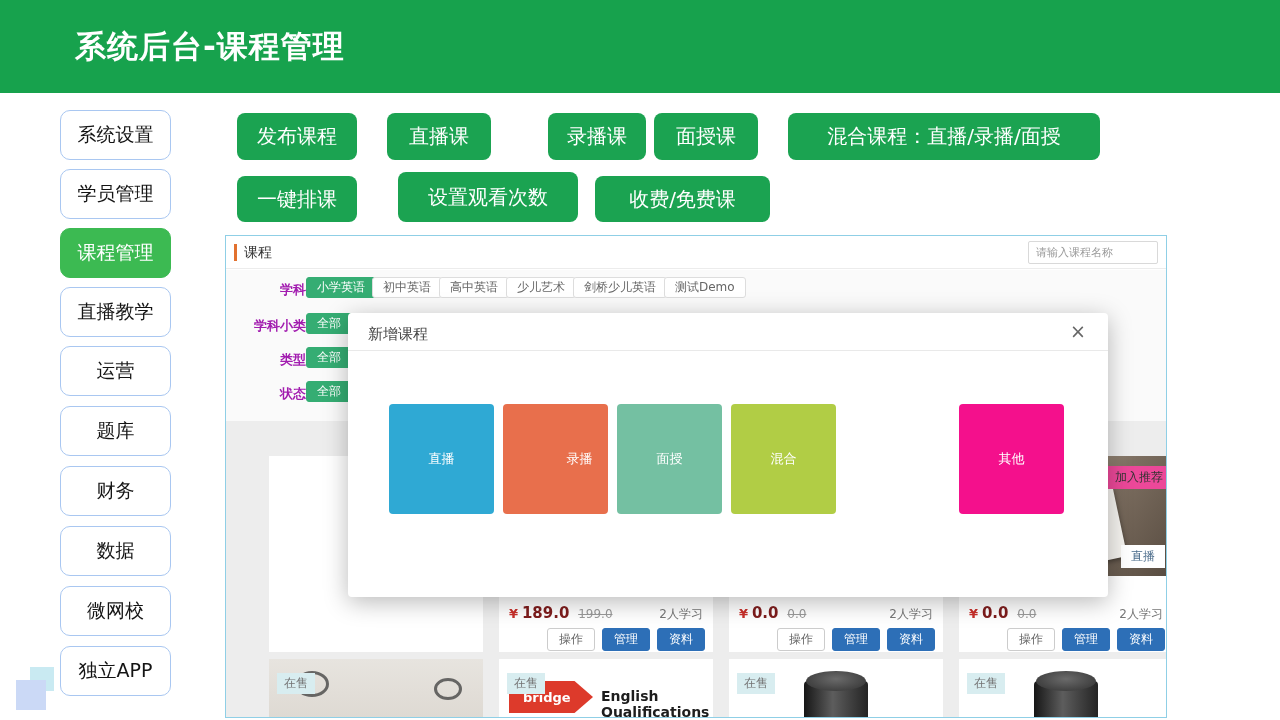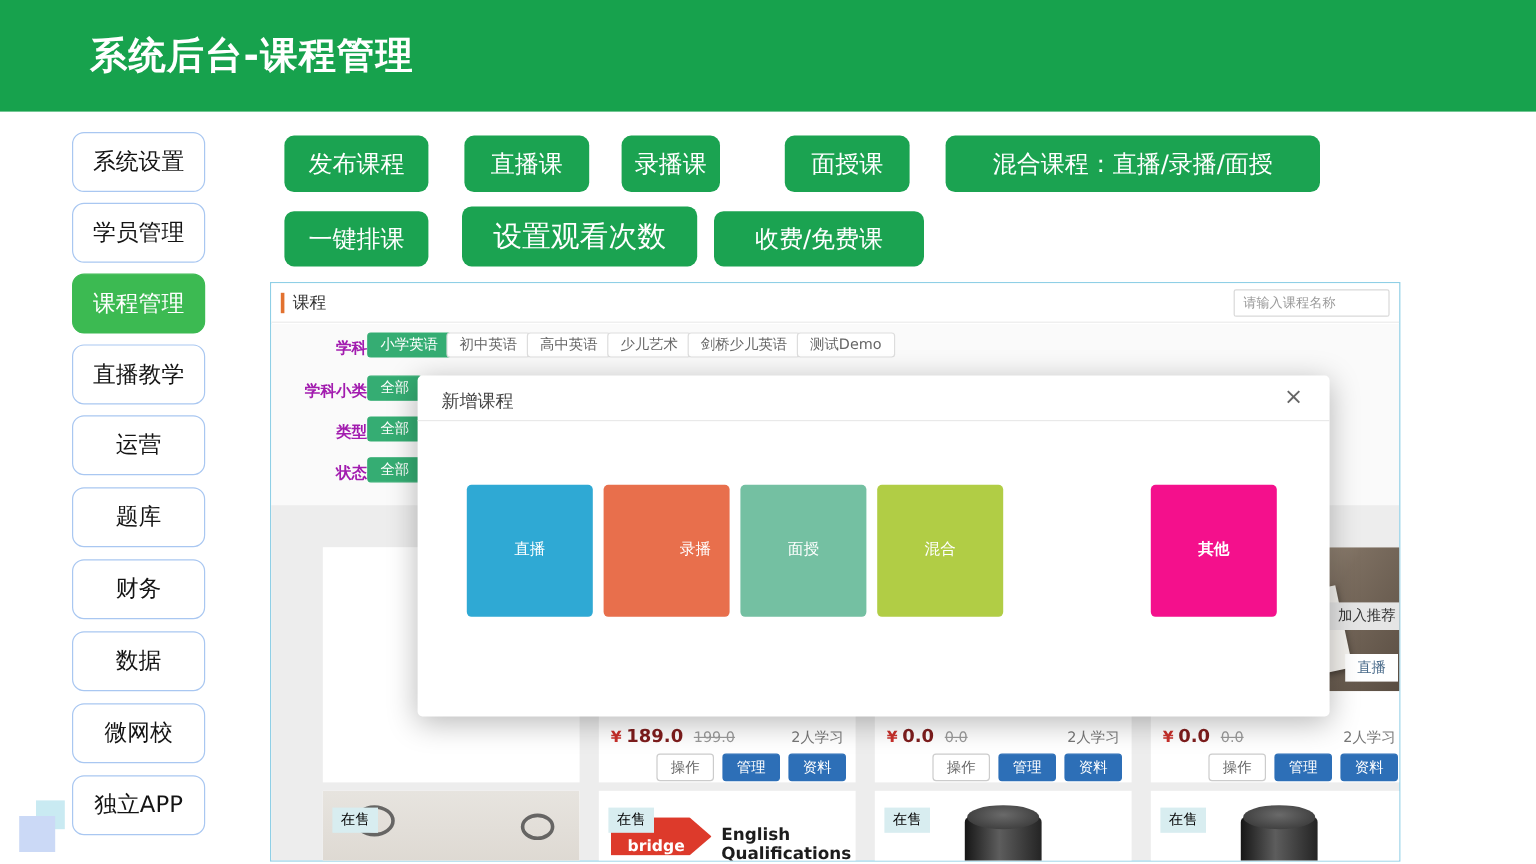--- a/index.html
+++ b/index.html
@@ -51,44 +51,44 @@
   .cur { color:#C9302B; font-weight:bold; font-size:13px; }
   .price { color:#7f1d1d; font-weight:bold; font-size:15px; }
   .old-price { color:#9a9a9a; text-decoration:line-through; margin-left:5px; font-size:12px; }
   .students { position:absolute; right:0; top:2px; color:#777; font-size:12px; }
   .btn-row { position:absolute; right:8px; top:172px; display:flex; gap:7px; }
   .c-btn { height:23px; min-width:48px; padding:0 8px; font-size:12px; border-radius:3px;
     display:flex; align-items:center; justify-content:center; cursor:pointer; font-family:inherit; }
   .c-btn.plain { background:#fff; border:1px solid #ccc; color:#666; }
   .c-btn.blue { background:#2D6FB7; border:1px solid #2D6FB7; color:#fff; }
 
-  .badge-sale { position:absolute; left:8px; top:14px; background:#D8EDF0; color:#000000;
+  .badge-sale { position:absolute; left:8px; top:14px; background:#D8EDF0; color:#737373;
     font-size:12px; padding:2px 7px; z-index:3; }
-  .badge-recommend { position:absolute; right:0; top:10px; background:#e5e5e5; color:#333;
-    font-size:12px; padding:3px 10px; z-index:3;margin-top:36px; }
+  .badge-recommend { position:absolute; right:0; top:10px; background:#ec4899; color:#333;
+    font-size:12px; padding:3px 10px; z-index:3; }
   .tag-live { position:absolute; right:8px; bottom:8px; background:#fff; color:#4a6b8a;
     font-size:12px; padding:3px 10px; z-index:3; }
 
   
   .photo-desk { width:100%; height:100%;
     background:linear-gradient(125deg,#9a8a79 0%,#b9aa97 30%,#7c6e60 60%,#574b40 100%); position:relative; }
   .photo-desk .notebook { position:absolute; left:30%; top:34%; width:46%; height:58%;
     background:#f4f2ee; transform:rotate(-12deg); box-shadow:0 2px 5px rgba(0,0,0,.4); }
   .photo-desk .pen { position:absolute; left:46%; top:28%; width:5px; height:62%;
     background:#2c2c2c; transform:rotate(24deg); }
   .photo-teacher { width:100%; height:100%; position:relative;
     background:linear-gradient(180deg,#e7e4df 0%,#ddd8d1 55%,#d9d2c9 100%); }
   .photo-teacher .doodle { position:absolute; border:3px solid #3c3c3c; border-radius:50%; opacity:.75; }
   .cylinder { position:absolute; left:50%; top:12px; transform:translateX(-50%); width:64px; height:70px; }
   .cylinder .body { position:absolute; left:0; top:10px; width:64px; height:56px;
     background:linear-gradient(90deg,#161616 0%,#5d5d5d 45%,#242424 100%); border-radius:4px 4px 8px 8px; }
   .cylinder .top { position:absolute; left:2px; top:0; width:60px; height:20px;
     background:radial-gradient(ellipse at 50% 40%,#6a6a6a,#303030); border-radius:50%; }
   .cam-logo { position:absolute; left:10px; top:22px; height:32px; width:84px; background:#DD3A2B;
-    clip-path:polygon(0 0,78% 0,100% 50%,78% 100%,0 100%); display:flex; align-items:flex-end; z-index:2; }
+    clip-path:polygon(0 0,78% 0,100% 50%,78% 100%,0 100%); display:flex; align-items:center; z-index:2; }
   .cam-logo span { color:#fff; font-size:13px; font-weight:bold; padding-left:14px; }
   .cam-title { position:absolute; left:102px; top:29px; font-size:14px; font-weight:bold; color:#1d1d1d; z-index:2; }
 
   
   .modal { position:absolute; left:348px; top:313px; width:760px; height:284px; background:#fff;
     border-radius:4px; box-shadow:0 5px 25px rgba(0,0,0,.28); z-index:20; }
   .modal-title { position:absolute; left:20px; top:12px; font-size:15px; color:#444; }
   .modal-close { position:absolute; right:22px; top:9px; font-size:19px; color:#666; cursor:pointer; line-height:1; }
   .modal-divider { position:absolute; left:0; top:37px; right:0; border-bottom:1px solid #e9e9e9; }
   .type-card { position:absolute; top:91px; width:105px; height:110px; border-radius:4px;
@@ -117,25 +117,25 @@
     <div class="side-btn" style="top:406px">题库</div>
     <div class="side-btn" style="top:466px">财务</div>
     <div class="side-btn" style="top:526px">数据</div>
     <div class="side-btn" style="top:586px">微网校</div>
     <div class="side-btn" style="top:646px">独立APP</div>
   </nav>
 
   <div>
     <button class="pill" style="left:237px;top:113px;width:120px;height:47px">发布课程</button>
     <button class="pill" style="left:387px;top:113px;width:104px;height:47px">直播课</button>
-    <button class="pill" style="left:518px;top:113px;width:82px;height:47px">录播课</button>
+    <button class="pill" style="left:548px;top:113px;width:98px;height:47px">录播课</button>
     <button class="pill" style="left:654px;top:113px;width:104px;height:47px">面授课</button>
     <button class="pill" style="left:788px;top:113px;width:312px;height:47px">混合课程：直播/录播/面授</button>
     <button class="pill" style="left:237px;top:176px;width:120px;height:46px">一键排课</button>
-    <button class="pill" style="left:385px;top:172px;width:196px;height:50px;font-size:24px">设置观看次数</button>
+    <button class="pill" style="left:398px;top:172px;width:180px;height:50px;font-size:20px">设置观看次数</button>
     <button class="pill" style="left:595px;top:176px;width:175px;height:46px">收费/免费课</button>
   </div>
 
   <section class="panel">
     <div class="panel-header">
       <span class="accent-bar"></span>
       <span class="panel-title">课程</span>
       <input class="search-input" type="text" placeholder="请输入课程名称" style="">
     </div>
 
@@ -265,21 +265,21 @@
     </div>
     <div class="type-card" style="left: 155px; background-color: rgb(232, 111, 76); padding-left: 48px;">
       <span>录播</span>
     </div>
     <div class="type-card" style="left: 269px; background-color: rgb(116, 192, 162);">
       <span>面授</span>
     </div>
     <div class="type-card" style="left: 383px; background-color: rgb(177, 205, 69);">
       <span>混合</span>
     </div>
-    <div class="type-card" style="left: 611px; background-color: rgb(244, 16, 140); font-weight: bold;">
+    <div class="type-card" style="left: 611px; background-color: rgb(244, 16, 140);">
       <span>其他</span>
     </div>
   </div>
 
   <div class="deco-cyan"></div>
   <div class="deco-lav"></div>
 
 </div>
 
 </body></html>

